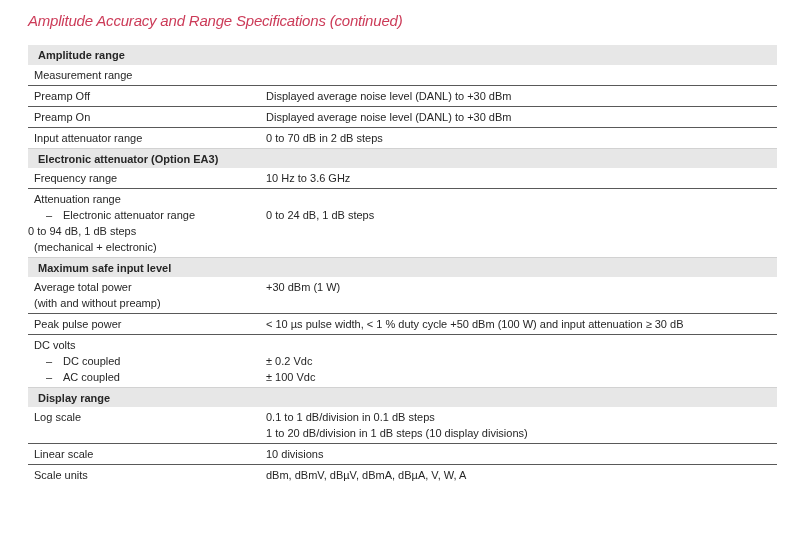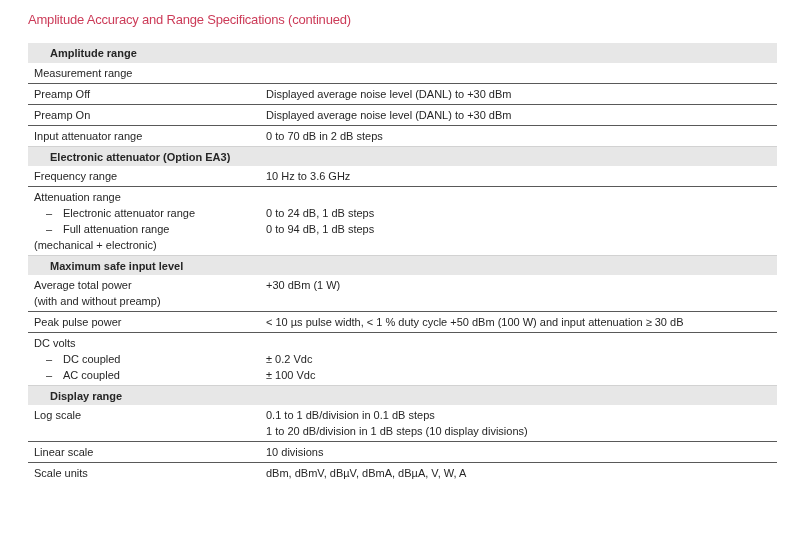--- a/index.html
+++ b/index.html
@@ -12,29 +12,29 @@
   *{box-sizing:border-box;}
   html,body{margin:0;padding:0;}
   body{
     width:800px;height:538px;background:#ffffff;
     font-family:"Liberation Sans","DejaVu Sans",sans-serif;
     color:var(--text);
     -webkit-font-smoothing:antialiased;
   }
   .page{padding:10px 23px 0 28px;}
   .title{
-    font-size:13px;font-weight:400;color:var(--accent);
-    margin:2px 0 16px 0;letter-spacing:-0.2px;
+    font-size:15px;font-weight:400;color:var(--accent);
+    margin:2px 0 16px 0;letter-spacing:-0.2px;font-style:italic;
   }
   .spec-table{width:749px;font-size:11px;line-height:16px;}
   .sec{
     background:var(--sec-bg);
     height:20px;line-height:20px;
     font-weight:bold;
-    padding-left:22px;
+    padding-left:10px;
     border-top:1px solid var(--border-light);
   }
   .spec-table > .sec:first-child{border-top:none;}
   .row{display:flex;border-bottom:1px solid var(--border-dark);padding:2px 0;gap:44px;}
   .row.nb{border-bottom:none;justify-content:center;}
   .row.g{padding:0;}
   .row.gt{padding-top:2px;}
   .row.gb{padding-bottom:2px;}
   .cell{min-height:16px;}
   .label{width:194px;padding-left:6px;flex:0 0 194px;}
@@ -84,23 +84,20 @@
       <div class="cell label">Attenuation range</div>
       <div class="cell value"></div>
     </div>
     <div class="row nb g">
       <div class="cell label">
         <span class="dash">–</span><span>Electronic attenuator range</span>
       </div>
       <div class="cell value">0 to 24 dB, 1 dB steps</div>
     </div>
     <div class="row nb g">
-      <div class="cell label">
-        <span class="dash">–</span><span>Full attenuation range</span>
-      </div>
       <div class="cell value">0 to 94 dB, 1 dB steps</div>
     </div>
     <div class="row nb g gb">
       <div class="cell label">
         <span class="cont">(mechanical + electronic)</span>
       </div>
       <div class="cell value"></div>
     </div>
 
     <div class="sec">Maximum safe input level</div>

